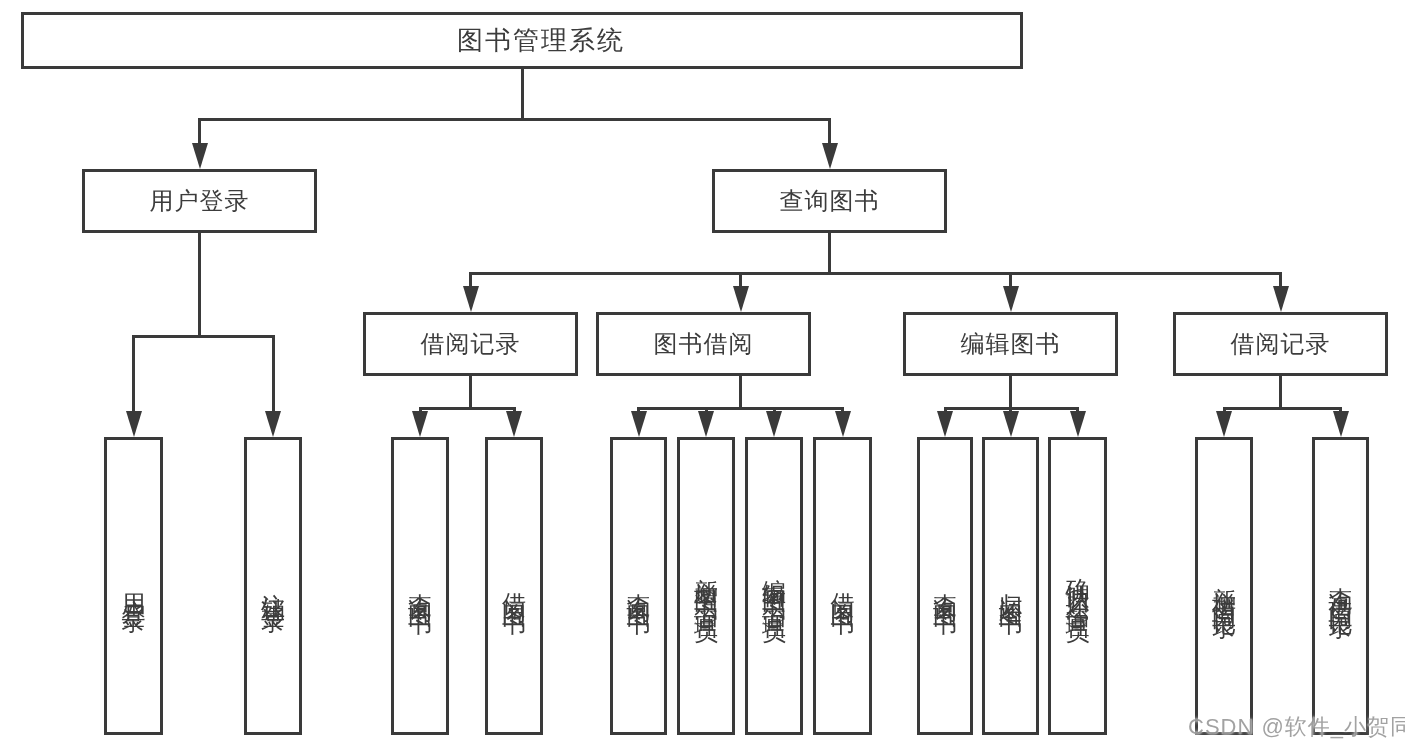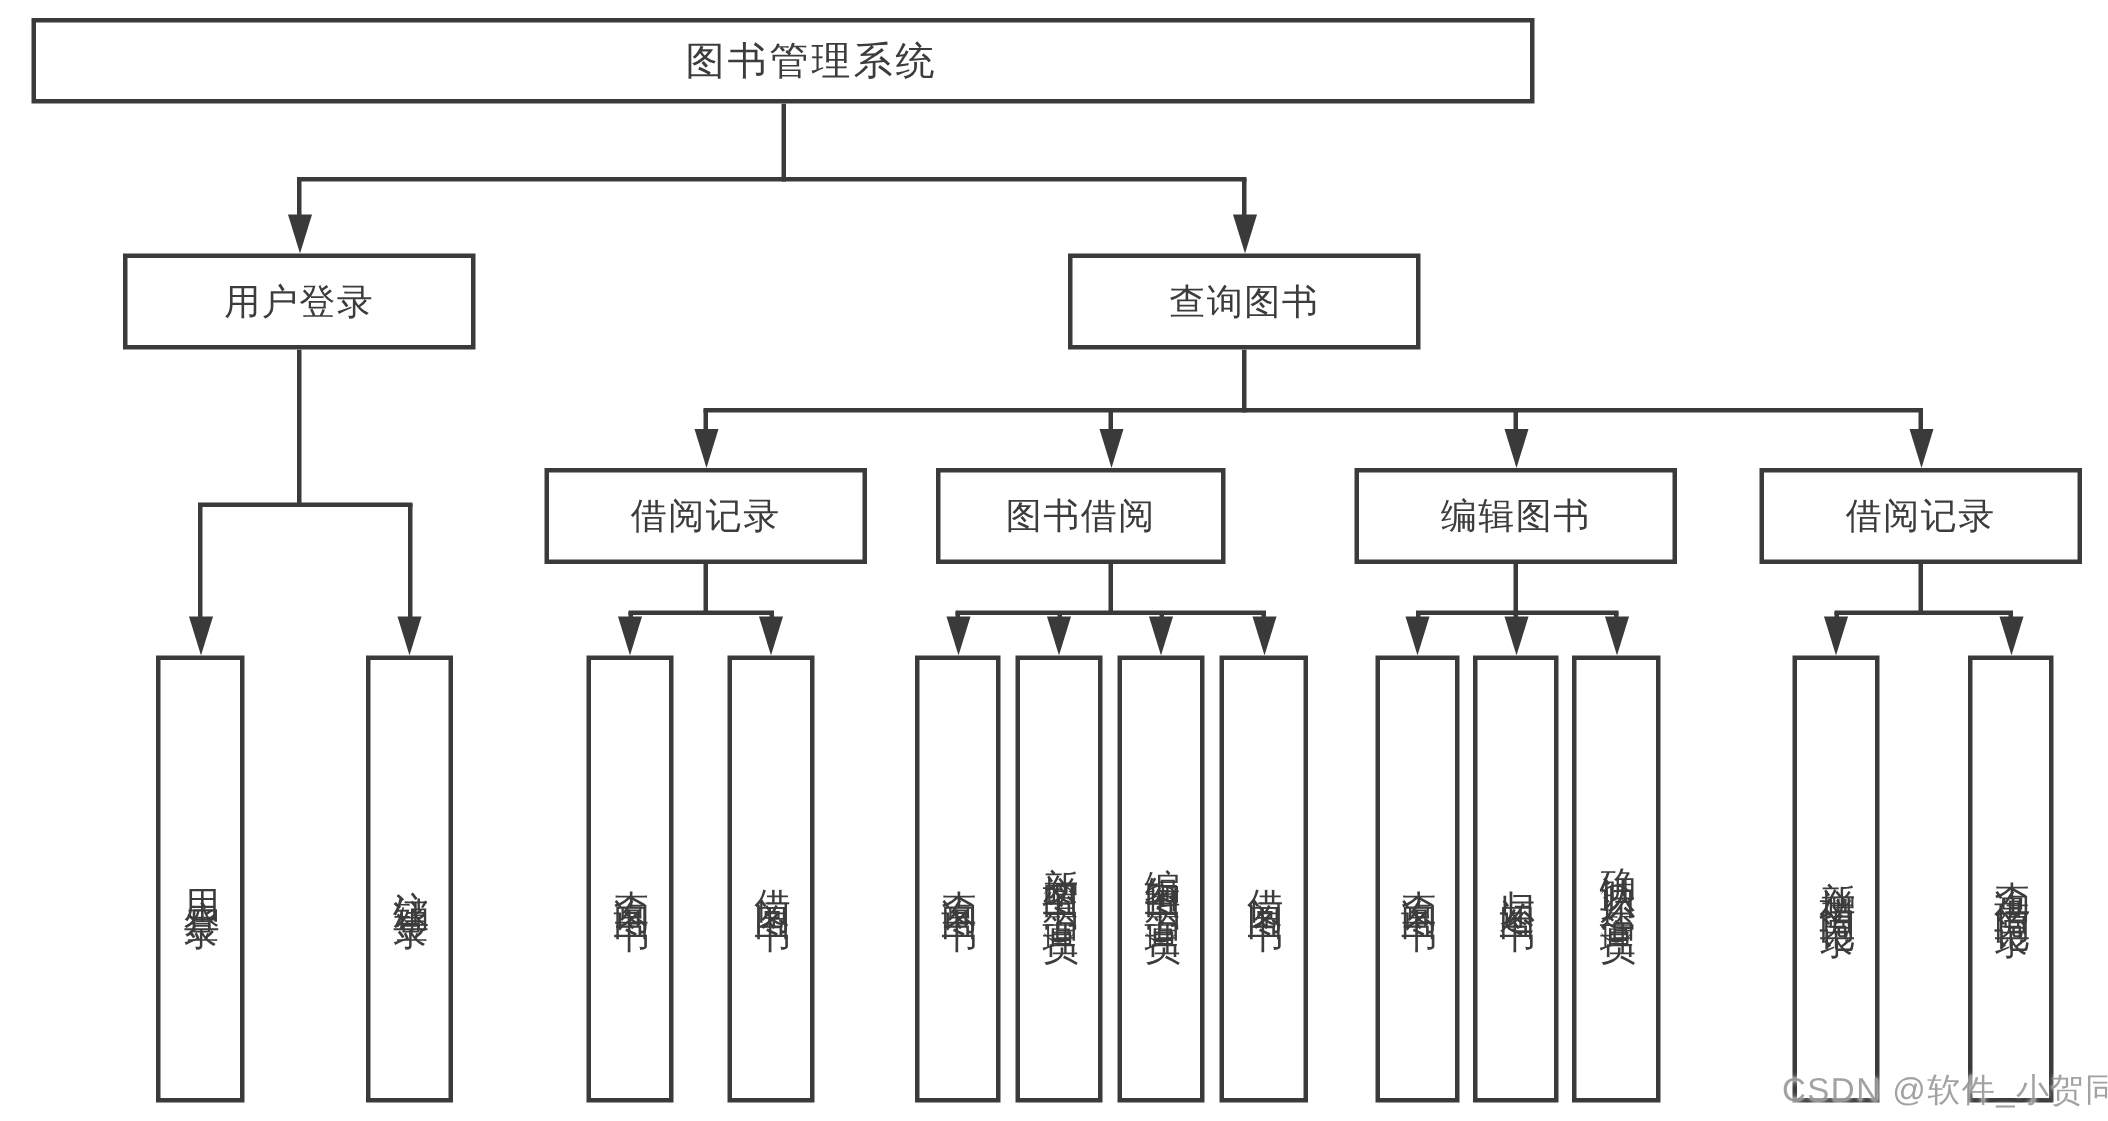--- a/index.html
+++ b/index.html
@@ -71,21 +71,21 @@
     </div>
     <div class="node h" style="left: 82px; top: 169px; width: 235px; height: 64px;">
       <span class="lbl">用户登录</span>
     </div>
     <div class="node h" style="left: 712px; top: 169px; width: 235px; height: 64px;">
       <span class="lbl">查询图书</span>
     </div>
     <div class="node h" style="left: 363px; top: 312px; width: 215px; height: 64px;">
       <span class="lbl">借阅记录</span>
     </div>
-    <div class="node h" style="left: 624px; top: 312px; width: 193px; height: 64px; align-items: center;">
+    <div class="node h" style="left: 596px; top: 312px; width: 215px; height: 64px; align-items: center;">
       <span class="lbl">图书借阅</span>
     </div>
     <div class="node h" style="left: 903px; top: 312px; width: 215px; height: 64px;">
       <span class="lbl">编辑图书</span>
     </div>
     <div class="node h" style="left: 1173px; top: 312px; width: 215px; height: 64px;">
       <span class="lbl">借阅记录</span>
     </div>
     <div class="node v" style="left: 104px; top: 437px; width: 59px; height: 298px;">
       <span class="lbl">用户登录</span>

